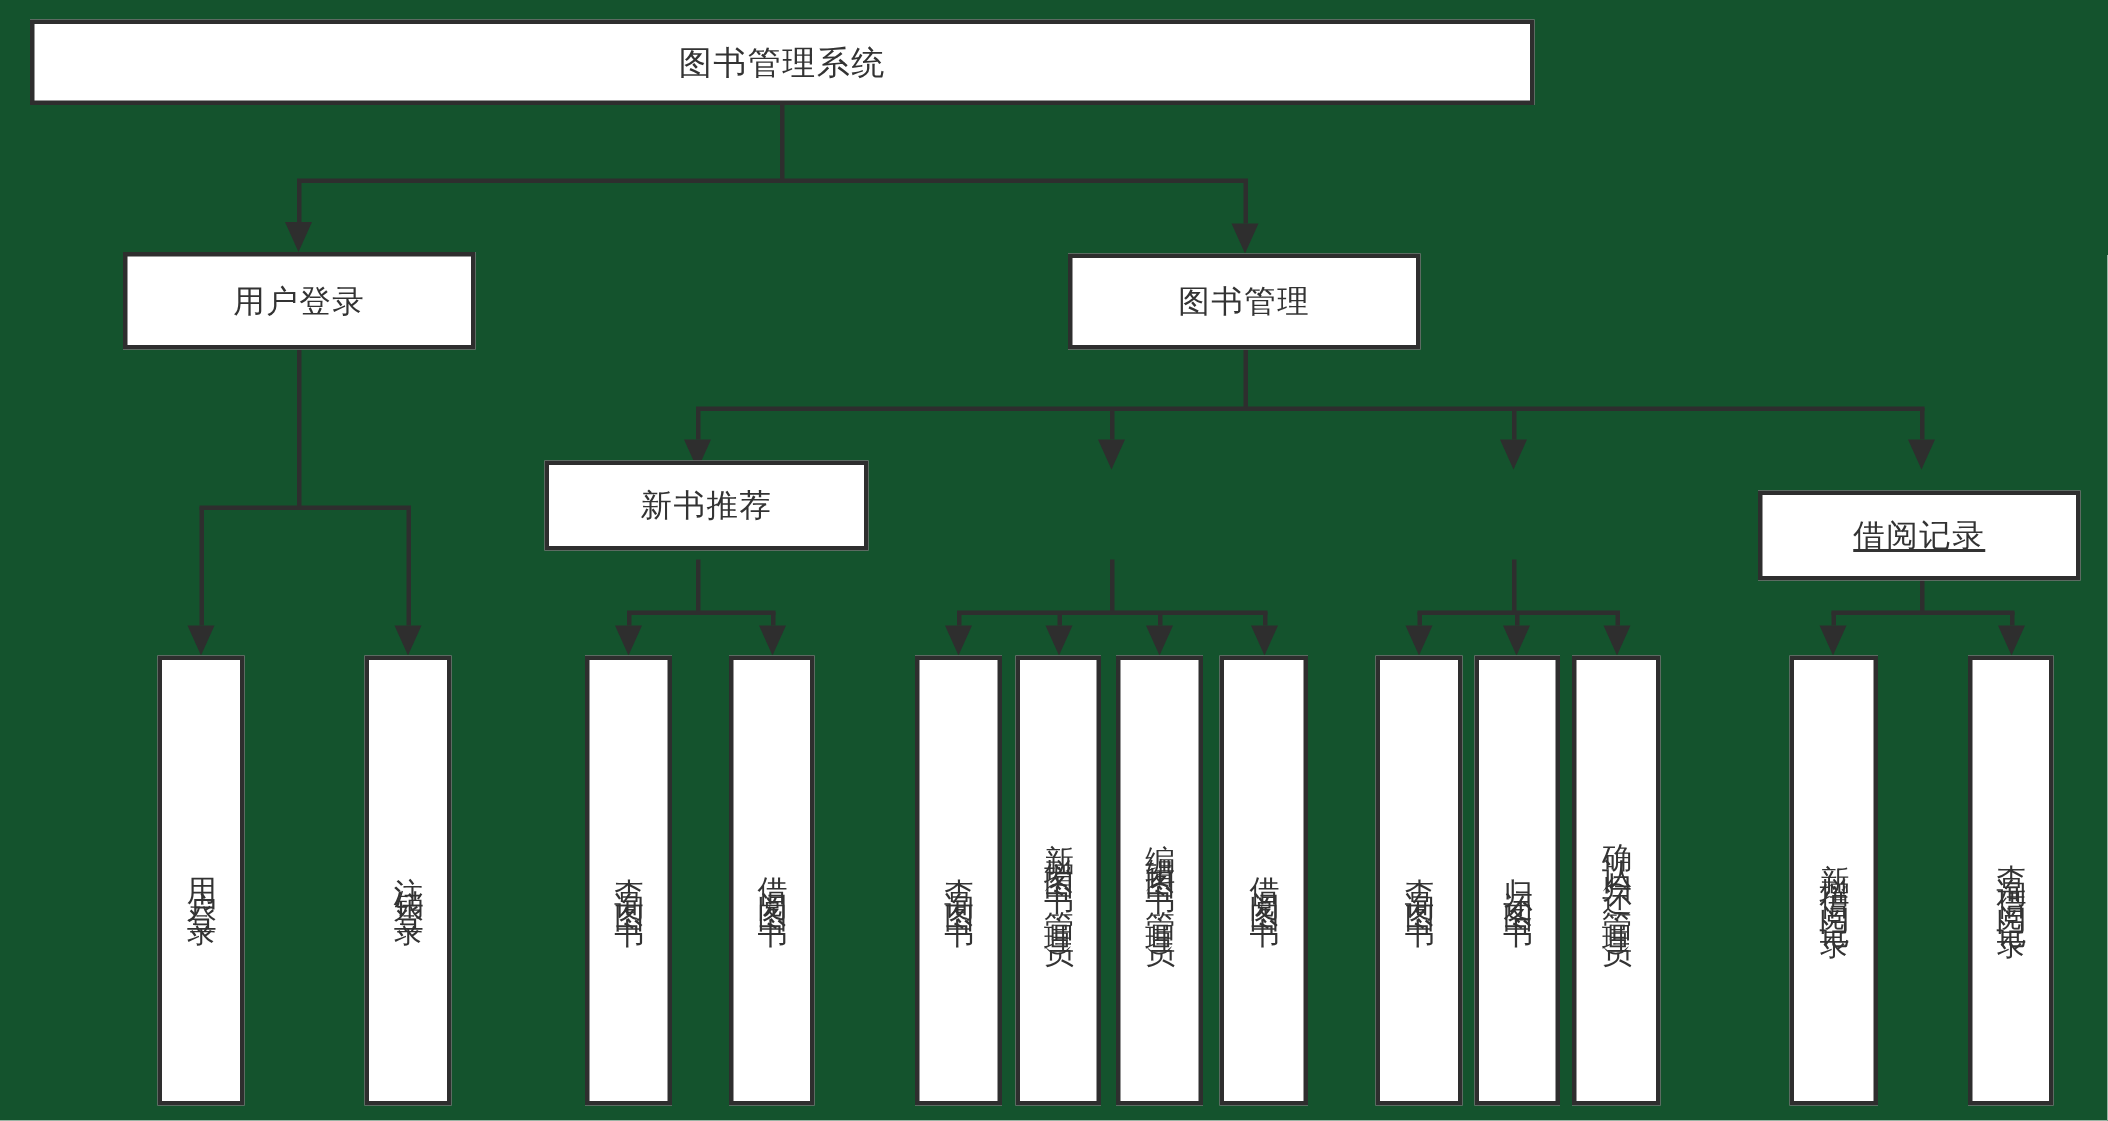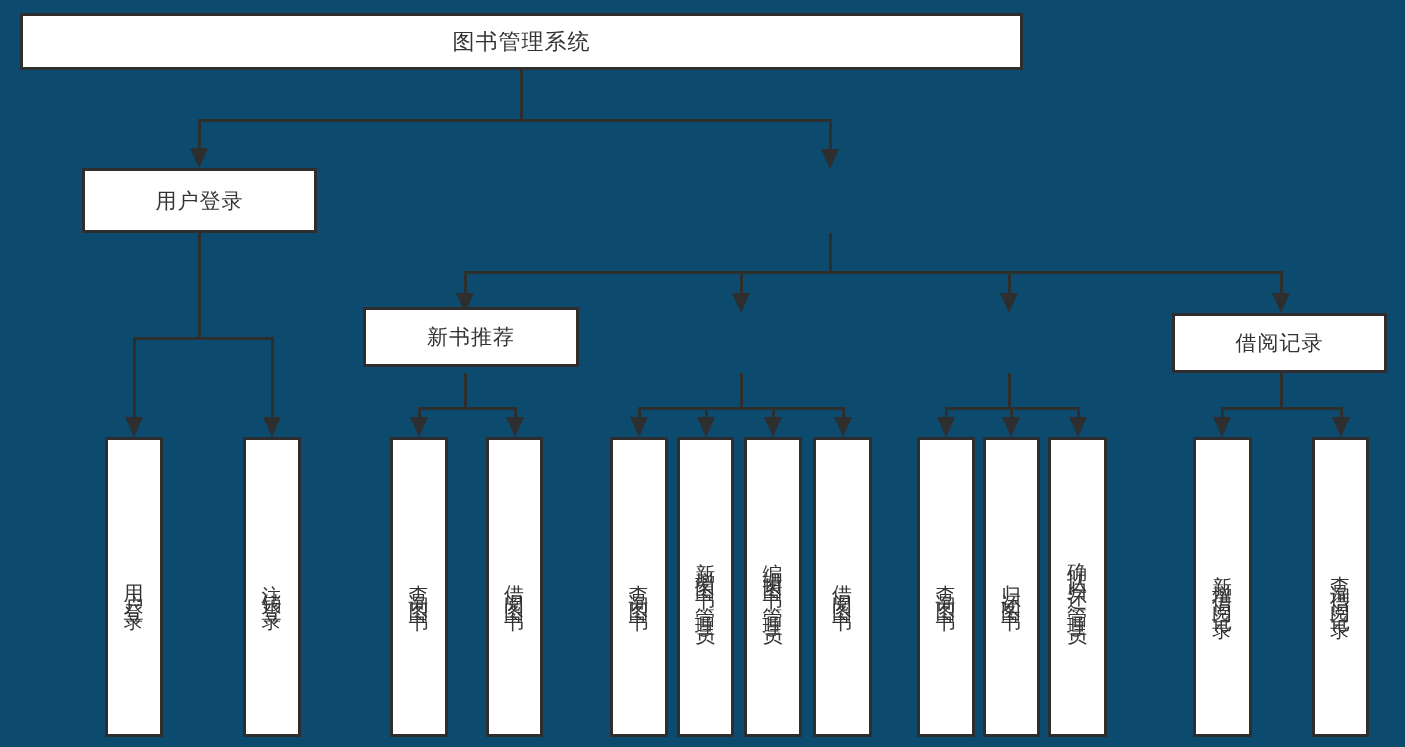--- a/index.html
+++ b/index.html
@@ -1,19 +1,19 @@
 <!DOCTYPE html>
 <html><head>
 <meta charset="utf-8">
 <style>
   html,body{margin:0;padding:0;background:#ffffff;}
   #stage{
     position:relative;
     width:1405px;height:747px;
-    background:#0c4a6e;
+    background:#14532d;
     font-family:"Liberation Sans","DejaVu Sans",sans-serif;
     overflow:hidden;
   }
   .node{
     position:absolute;
     background:#ffffff;
     border:3px solid #2e2e2e;
     box-sizing:border-box;
     display:flex;align-items:center;justify-content:center;
     color:#333333;
@@ -53,25 +53,28 @@
 
 <div id="stage">
 
   <div class="node node-h node-root" style="left:20px;top:13px;width:1003px;height:57px;">
     <span>图书管理系统</span>
   </div>
 
   <div class="node node-h" style="left:82px;top:168px;width:235px;height:65px;">
     <span>用户登录</span>
   </div>
+  <div class="node node-h" style="left:712px;top:169px;width:235px;height:64px;">
+    <span>图书管理</span>
+  </div>
 
   <div class="node node-h" style="left:363px;top:307px;width:216px;height:60px;">
     <span>新书推荐</span>
   </div>
-  <div class="node node-h" style="left:1172px;top:313px;width:215px;height:60px;">
+  <div class="node node-h" style="left:1172px;top:327px;width:215px;height:60px;text-decoration:underline;">
     <span>借阅记录</span>
   </div>
 
   <div class="node node-v" style="left:105px;top:437px;width:58px;height:300px;">
     <span class="vtext">用户登录</span>
   </div>
   <div class="node node-v" style="left:243px;top:437px;width:58px;height:300px;">
     <span class="vtext">注销登录</span>
   </div>
 

